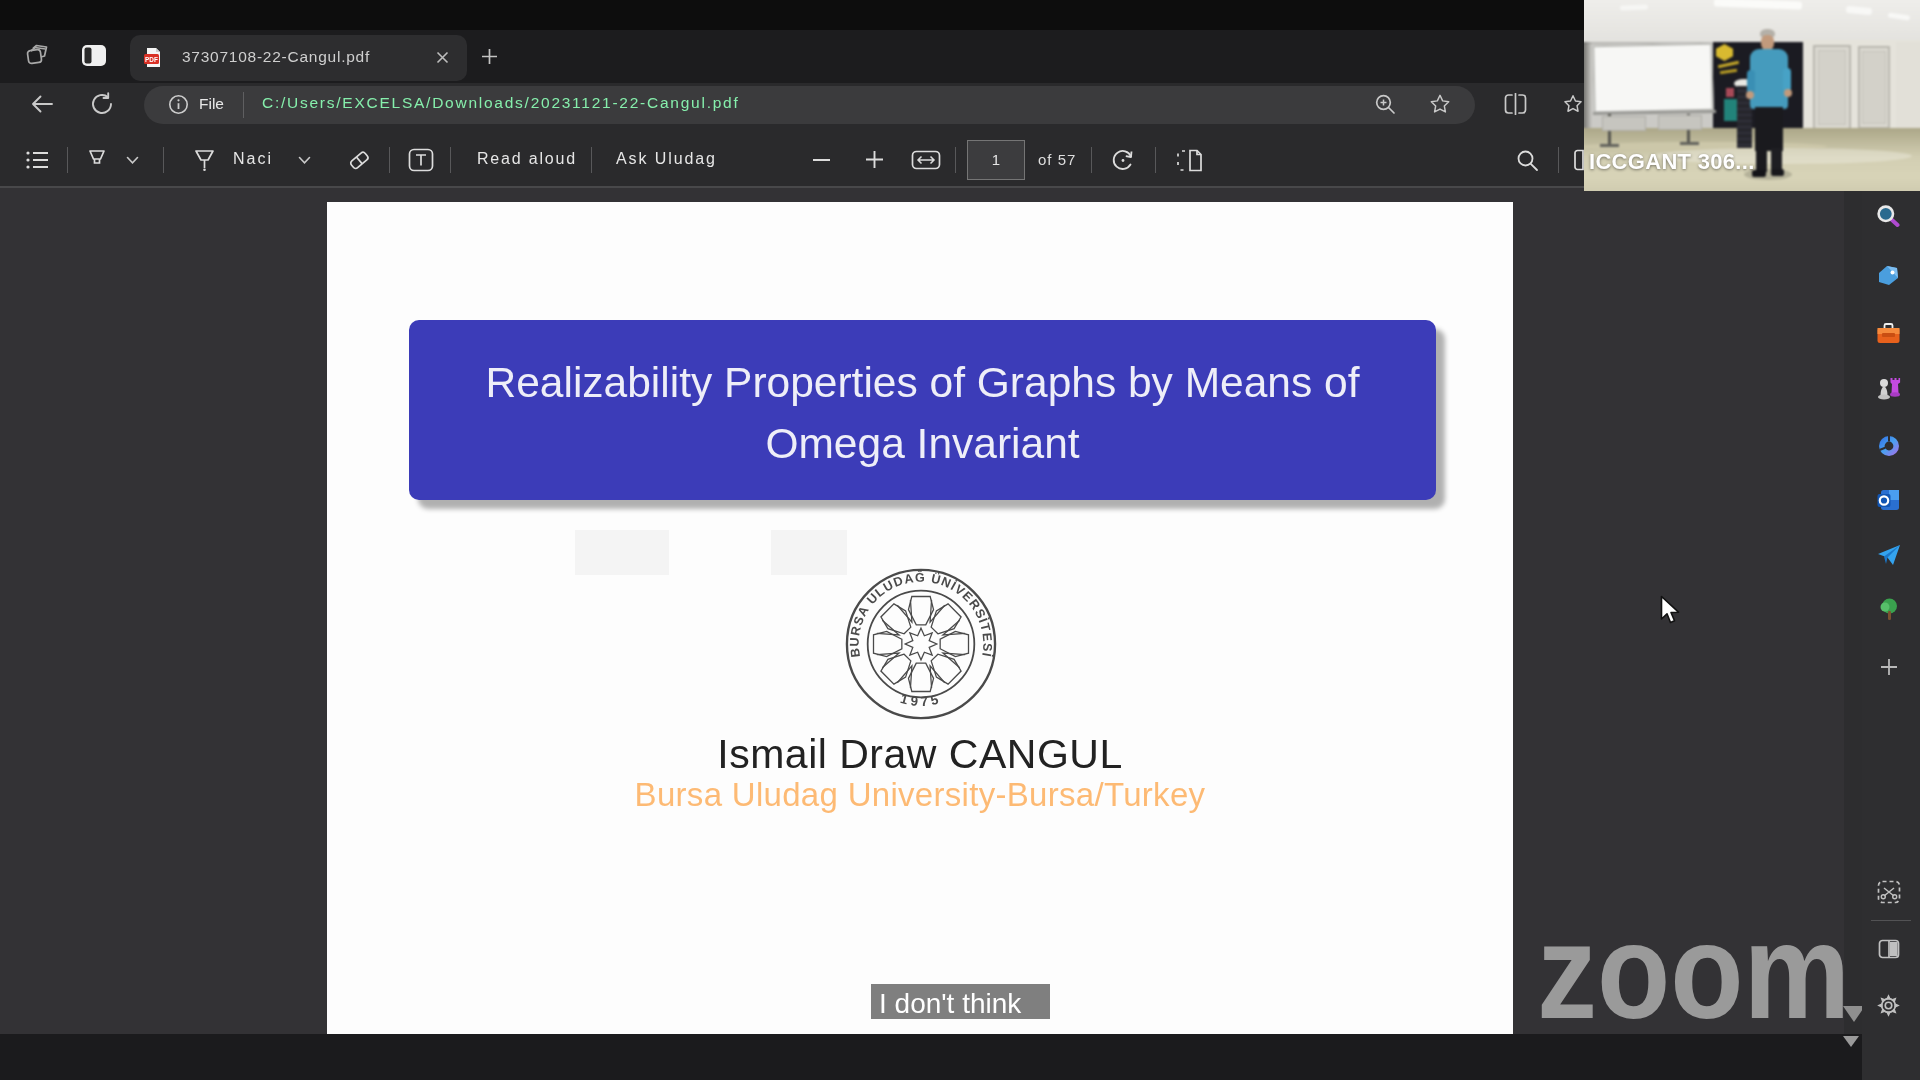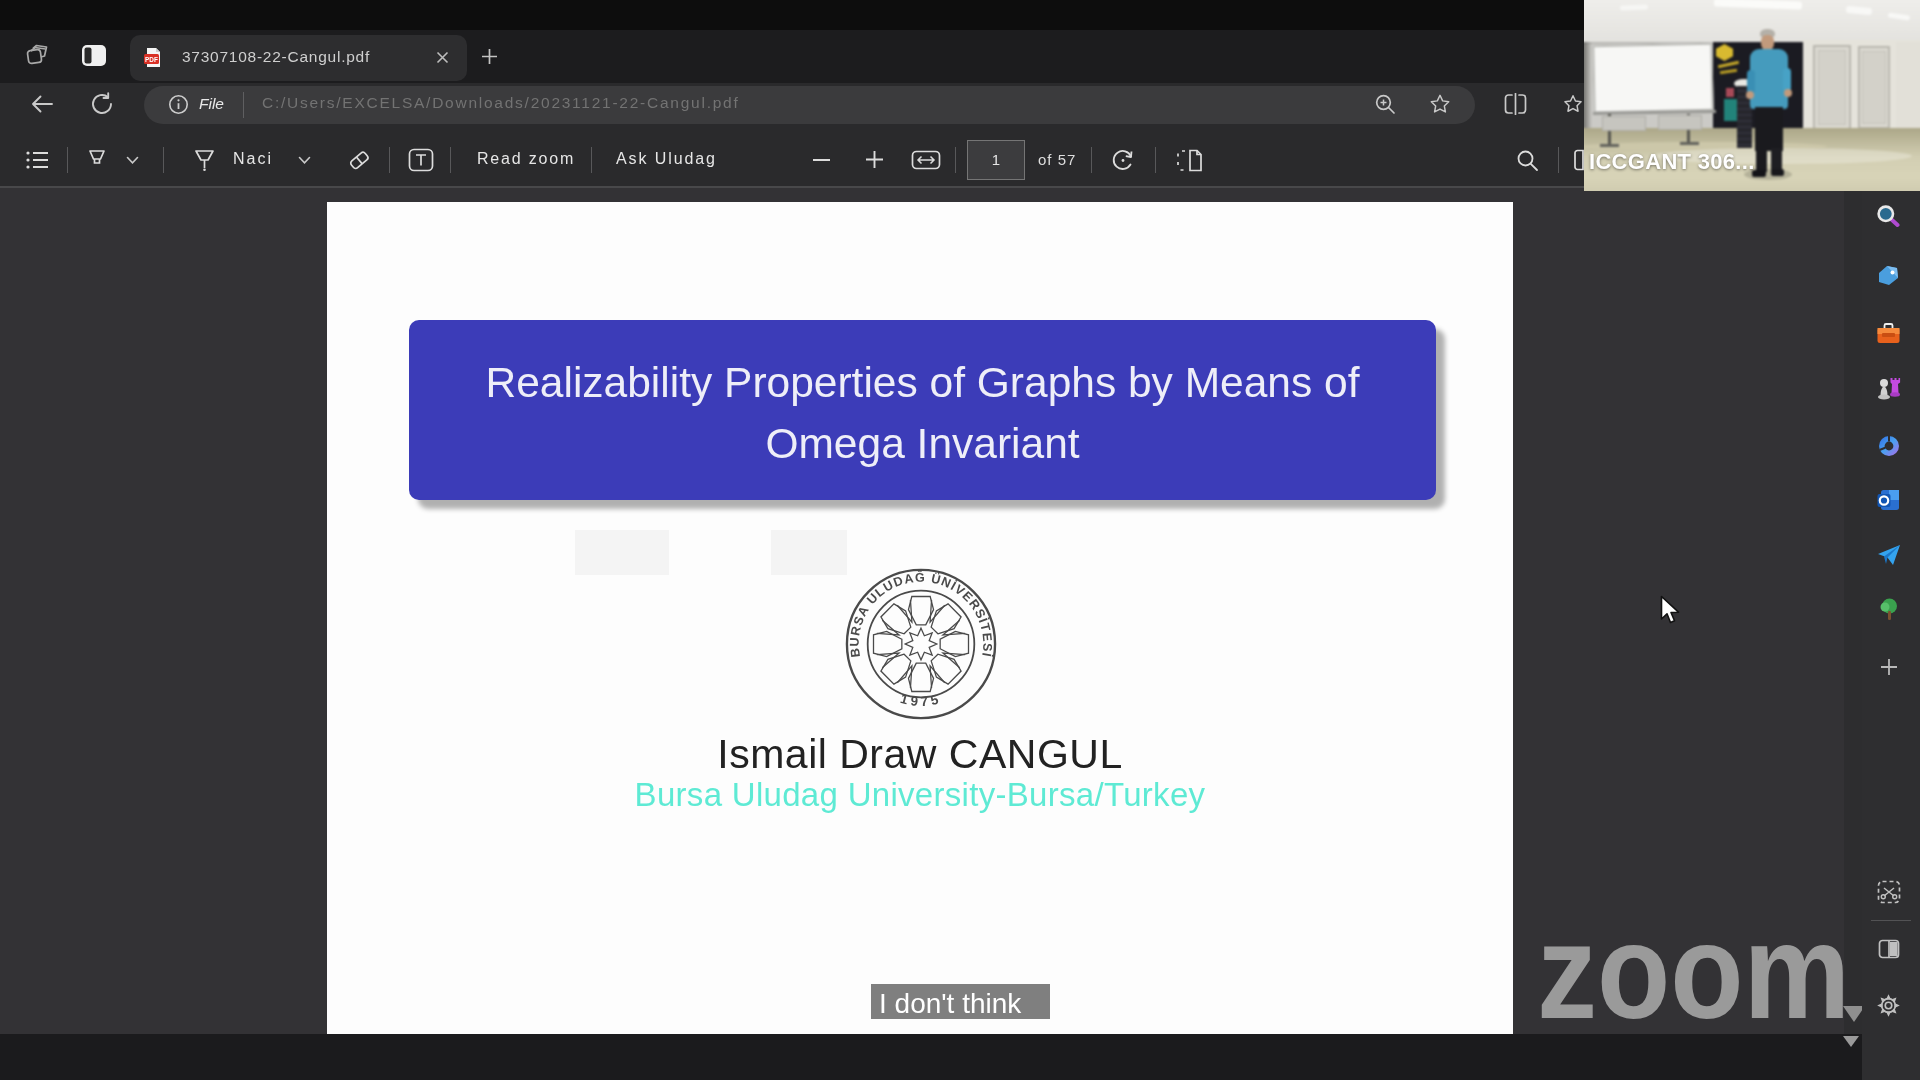--- a/index.html
+++ b/index.html
@@ -57,23 +57,23 @@
   <path d="M18.2 1.2 L18.2 6 L13.5 6" stroke="#c9c9c9" stroke-width="1.9" fill="none" stroke-linecap="round" stroke-linejoin="round"></path>
 </svg>
 
 <div class="abs" style="left:144px;top:86px;width:1331px;height:38px;background:#3b3b3d;border-radius:19px;"></div>
 
 <svg class="abs" style="left:168px;top:94px;" width="21" height="21" viewBox="0 0 21 21">
   <circle cx="10.5" cy="10.5" r="8.7" fill="none" stroke="#cdcdcd" stroke-width="1.6"></circle>
   <path d="M10.5 9.2 V15" stroke="#cdcdcd" stroke-width="1.8"></path>
   <circle cx="10.5" cy="6.3" r="1.1" fill="#cdcdcd"></circle>
 </svg>
-<div class="abs" style="left:199px;top:95px;font-size:15.5px;color:#e8e8e8;font-style:italic;">File</div>
+<div class="abs" style="left:199px;top:95px;font-size:15.5px;color:#e8e8e8;">File</div>
 <div class="abs" style="left:243px;top:92px;width:1px;height:26px;background:#5f5f61;"></div>
-<div class="abs" style="left:262px;top:94px;font-size:15.5px;color:#737373;letter-spacing:1.75px;text-align:center;">C:/Users/EXCELSA/Downloads/20231121-22-Cangul.pdf</div>
+<div class="abs" style="left:262px;top:94px;font-size:15.5px;color:#86efac;letter-spacing:1.75px;text-align:center;">C:/Users/EXCELSA/Downloads/20231121-22-Cangul.pdf</div>
 
 <svg class="abs" style="left:1374px;top:93px;" width="22" height="22" viewBox="0 0 22 22">
   <circle cx="9.5" cy="9.5" r="6.8" fill="none" stroke="#c9c9c9" stroke-width="1.7"></circle>
   <path d="M14.5 14.5 L20 20" stroke="#c9c9c9" stroke-width="1.7" stroke-linecap="round"></path>
   <path d="M6.5 9.5 H12.5 M9.5 6.5 V12.5" stroke="#c9c9c9" stroke-width="1.5"></path>
 </svg>
 
 <svg class="abs" style="left:1429px;top:93px;" width="22" height="22" viewBox="0 0 24 24">
   <path d="M12 2.5 L14.9 8.6 L21.5 9.5 L16.7 14.1 L17.9 20.7 L12 17.5 L6.1 20.7 L7.3 14.1 L2.5 9.5 L9.1 8.6 Z" fill="none" stroke="#c9c9c9" stroke-width="1.6" stroke-linejoin="round"></path>
 </svg>
@@ -121,21 +121,21 @@
     <path d="M12 7 V16" stroke="#dcdcdc" stroke-width="1.7"></path>
   </g>
 </svg>
 <div class="abs" style="left:389px;top:147px;width:1px;height:26px;background:#58585a;"></div>
 
 <svg class="abs" style="left:408px;top:148px;" width="26" height="24" viewBox="0 0 26 24">
   <rect x="1.5" y="1.5" width="23" height="21" rx="4.5" fill="none" stroke="#dcdcdc" stroke-width="1.7"></rect>
   <path d="M8 7 H18 M13 7 V17.5" stroke="#dcdcdc" stroke-width="1.7"></path>
 </svg>
 <div class="abs" style="left:450px;top:147px;width:1px;height:26px;background:#58585a;"></div>
-<div class="abs" style="left:477px;top:150px;font-size:16px;color:#e6e6e6;letter-spacing:1.8px;">Read zoom</div>
+<div class="abs" style="left:477px;top:150px;font-size:16px;color:#e6e6e6;letter-spacing:1.8px;">Read aloud</div>
 <div class="abs" style="left:591px;top:147px;width:1px;height:26px;background:#58585a;"></div>
 <div class="abs" style="left:616px;top:150px;font-size:16px;color:#e6e6e6;letter-spacing:1.9px;">Ask Uludag</div>
 
 <svg class="abs" style="left:812px;top:158px;" width="19" height="4" viewBox="0 0 19 4">
   <path d="M1 2 H18" stroke="#dcdcdc" stroke-width="2"></path>
 </svg>
 <svg class="abs" style="left:865px;top:150px;" width="19" height="19" viewBox="0 0 19 19">
   <path d="M9.5 1 V18 M1 9.5 H18" stroke="#dcdcdc" stroke-width="1.9"></path>
 </svg>
 
@@ -215,21 +215,21 @@
         <path d="M56.0 119.2 L70.8 102.2 L69.3 124.7"></path>
         <path d="M60.6 75.2 L 45.2 67.3 L 31.9 70.7 L 31.9 89.3 L 45.2 92.7 L 60.6 84.8 Z"></path>
         <path d="M35.3 90.7 L57.8 89.2 L40.8 104.0"></path>
         <path d="M69.7 62.9 L 64.4 46.5 L 52.6 39.4 L 39.4 52.6 L 46.5 64.4 L 62.9 69.7 Z"></path>
         <path d="M40.8 56.0 L57.8 70.8 L35.3 69.3"></path>
       </g>
   </g>
 </svg>
 
 <div class="abs" style="left:327px;top:731px;width:1186px;text-align:center;font-size:41px;line-height:46px;color:#222;letter-spacing:0.5px;">Ismail Draw CANGUL</div>
-<div class="abs" style="left:327px;top:776px;width:1186px;text-align:center;font-size:33px;line-height:38px;color:#5eead4;letter-spacing:0.3px;">Bursa Uludag University-Bursa/Turkey</div>
+<div class="abs" style="left:327px;top:776px;width:1186px;text-align:center;font-size:33px;line-height:38px;color:#fdba74;letter-spacing:0.3px;">Bursa Uludag University-Bursa/Turkey</div>
 
 <div class="abs" style="left:871px;top:984px;width:179px;height:35px;background:#7f7f7f;"></div>
 <div class="abs" style="left:879px;top:988px;font-size:28px;font-weight:normal;color:#ffffff;">I don't think</div>
 
 <div class="abs" style="left:1537px;top:929px;width:310px;height:96px;overflow:visible;">
   <div style="font-size:120px;font-weight:bold;color:#9a9a9a;letter-spacing:0px;transform:scale(1.0,1.125);transform-origin:0 100%;line-height:96px;">zoom</div>
 </div>
 <div class="abs" style="left:1843px;top:1006px;width:0;height:0;border-left:11px solid transparent;border-right:11px solid transparent;border-top:16px solid #8f8f8f;"></div>
 
 <svg class="abs" style="left:1660px;top:595px;" width="22" height="30" viewBox="0 0 22 30">

